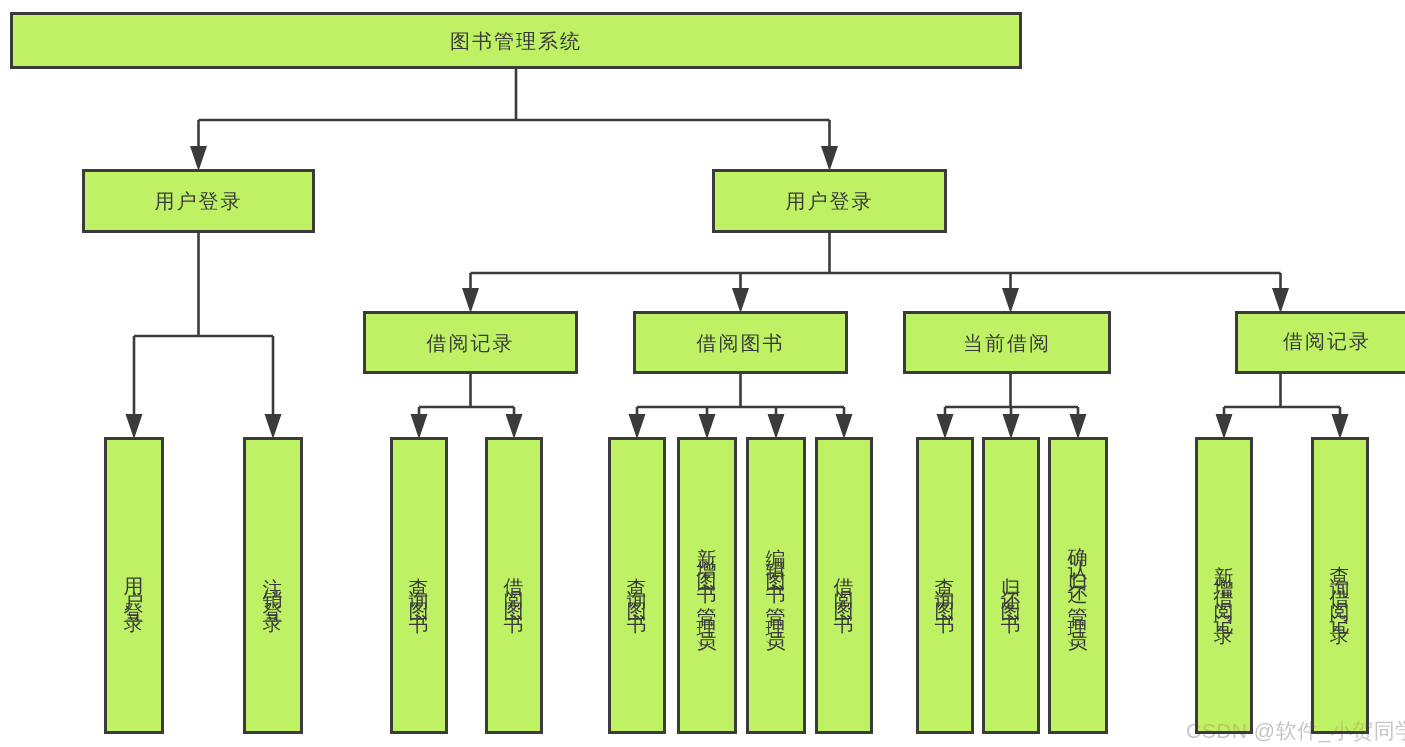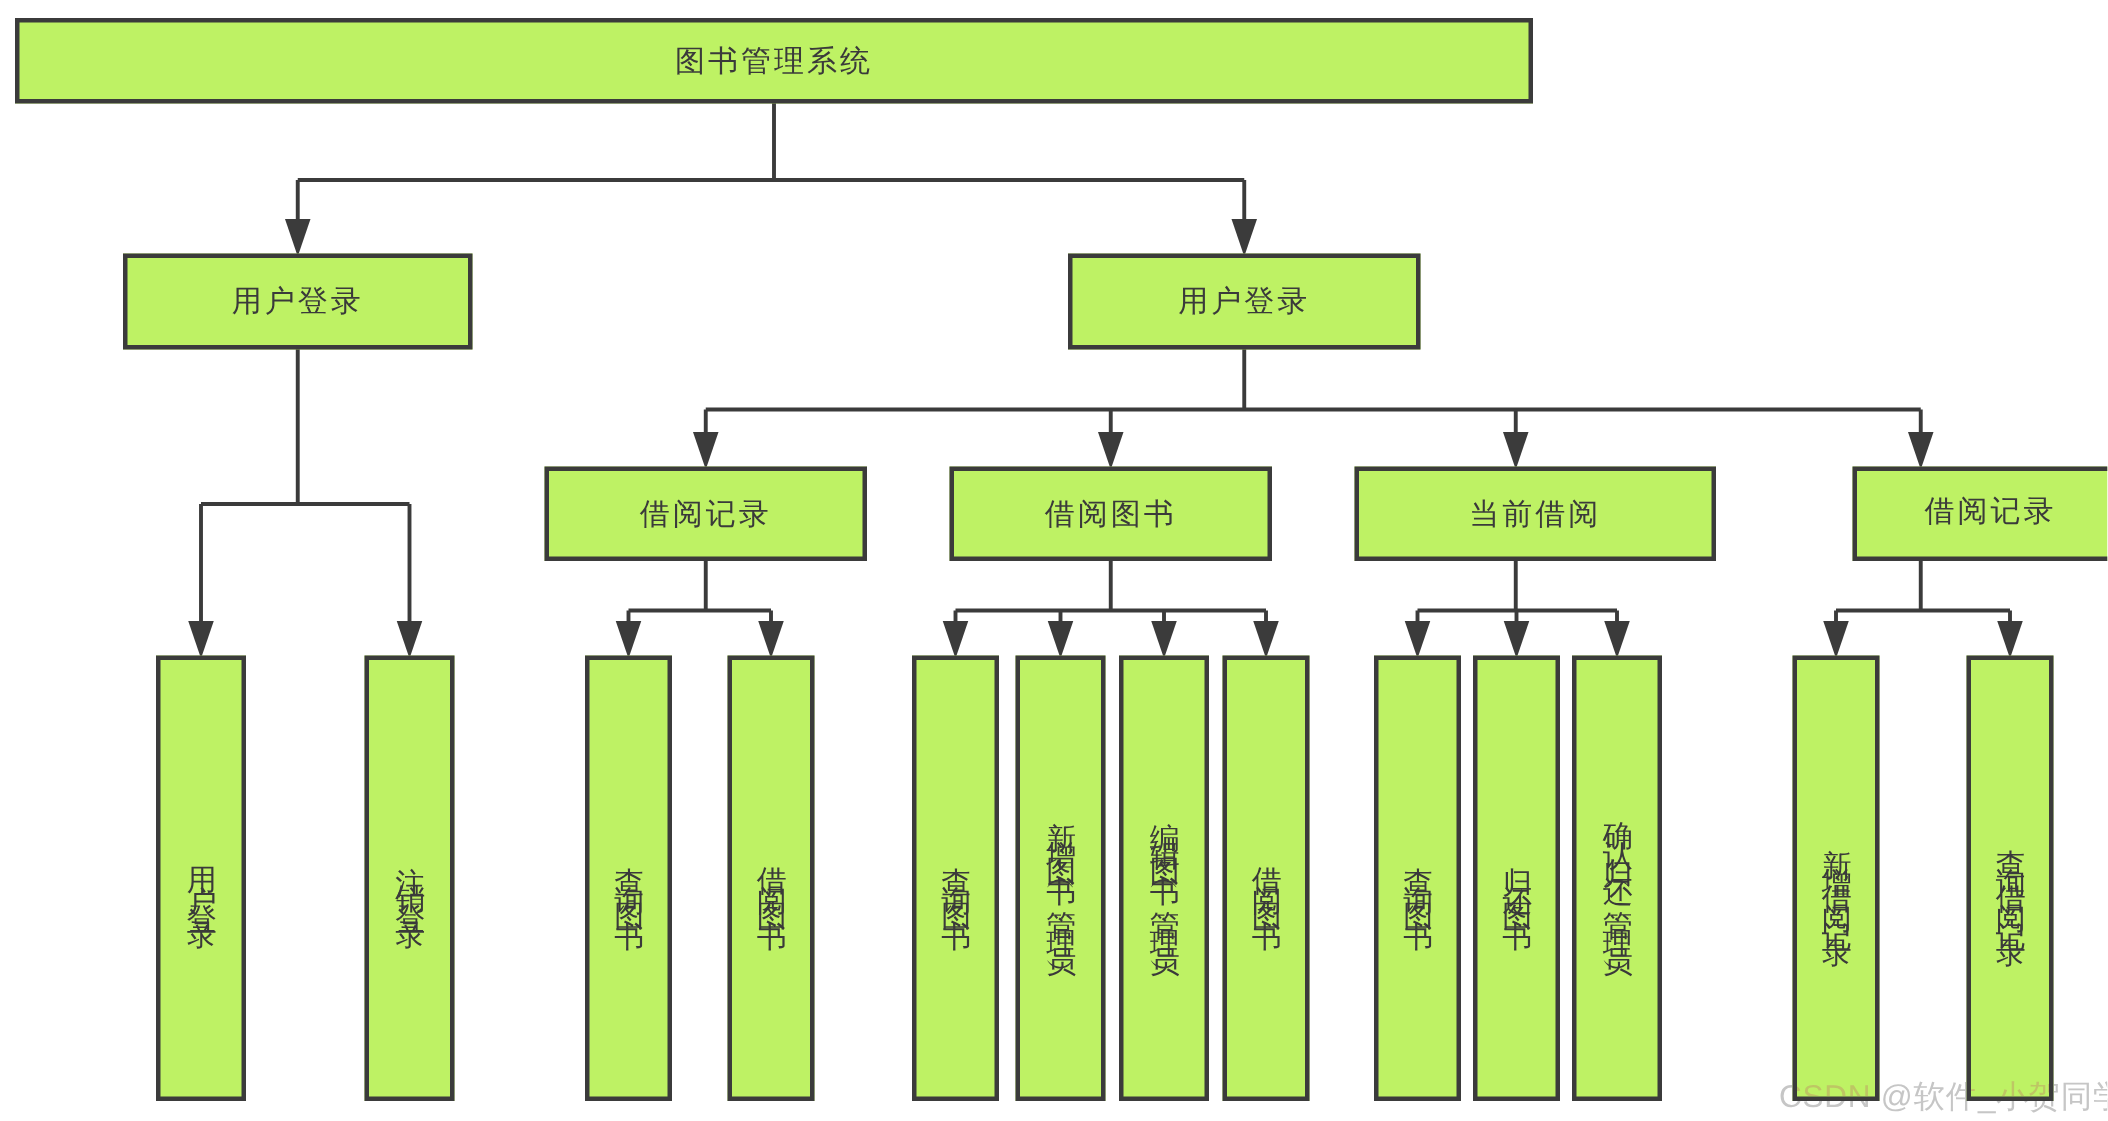--- a/index.html
+++ b/index.html
@@ -124,21 +124,21 @@
       </div>
       <div class="node" style="left: 712px; top: 169px; width: 235px; height: 64px; border-color: rgb(59, 59, 59); color: rgb(58, 58, 58);">
         <span class="htext">用户登录</span>
       </div>
       <div class="node" style="left: 363px; top: 311px; width: 215px; height: 63px; border-color: rgb(59, 59, 59); color: rgb(58, 58, 58);">
         <span class="htext">借阅记录</span>
       </div>
       <div class="node" style="left: 633px; top: 311px; width: 215px; height: 63px; border-color: rgb(59, 59, 59); color: rgb(58, 58, 58);">
         <span class="htext">借阅图书</span>
       </div>
-      <div class="node" style="left: 903px; top: 311px; width: 241px; height: 63px; border-color: rgb(59, 59, 59); color: rgb(58, 58, 58);">
+      <div class="node" style="left: 903px; top: 311px; width: 208px; height: 63px; border-color: rgb(59, 59, 59); color: rgb(58, 58, 58);">
         <span class="htext">当前借阅</span>
       </div>
       <div class="node" style="left: 1235px; top: 311px; width: 184px; height: 63px; border-color: rgb(59, 59, 59); color: rgb(58, 58, 58); font-family: Liberation Mono, monospace;">
         <span class="htext">借阅记录</span>
       </div>
       <div class="node" style="left: 104px; top: 437px; width: 60px; height: 297px; border-color: rgb(59, 59, 59); color: rgb(58, 58, 58);">
         <span class="vtext">用户登录</span>
       </div>
       <div class="node" style="left: 243px; top: 437px; width: 60px; height: 297px; border-color: rgb(59, 59, 59); color: rgb(58, 58, 58);">
         <span class="vtext">注销登录</span>

